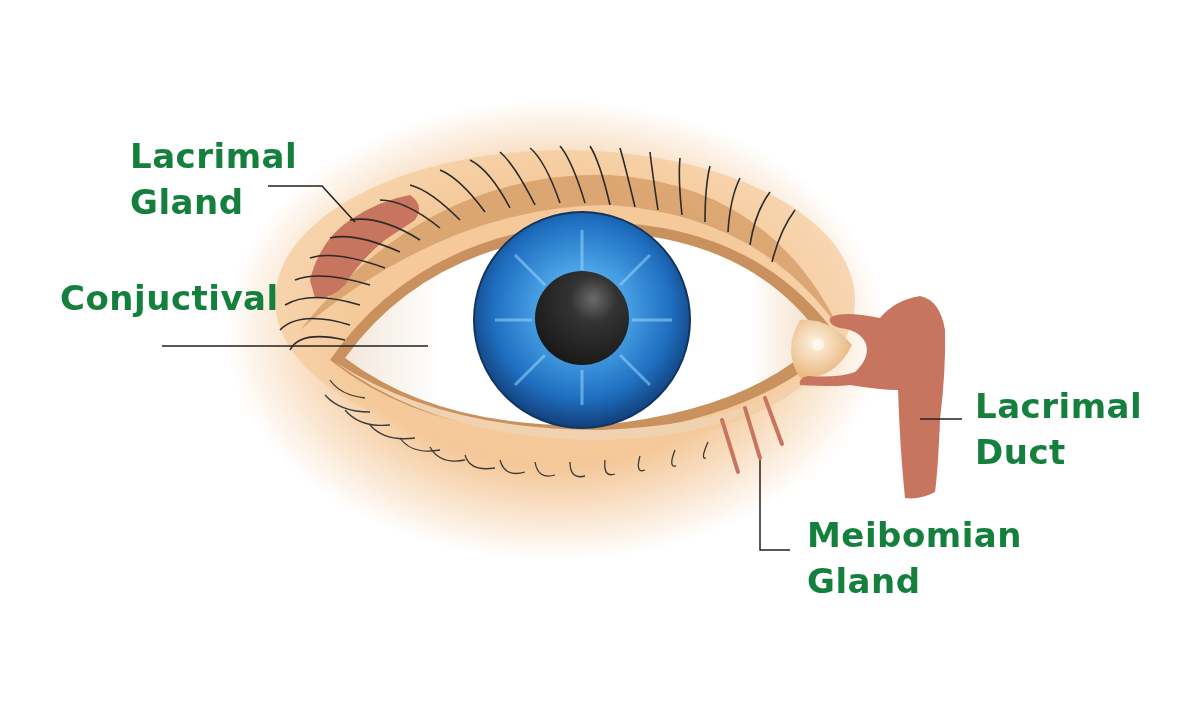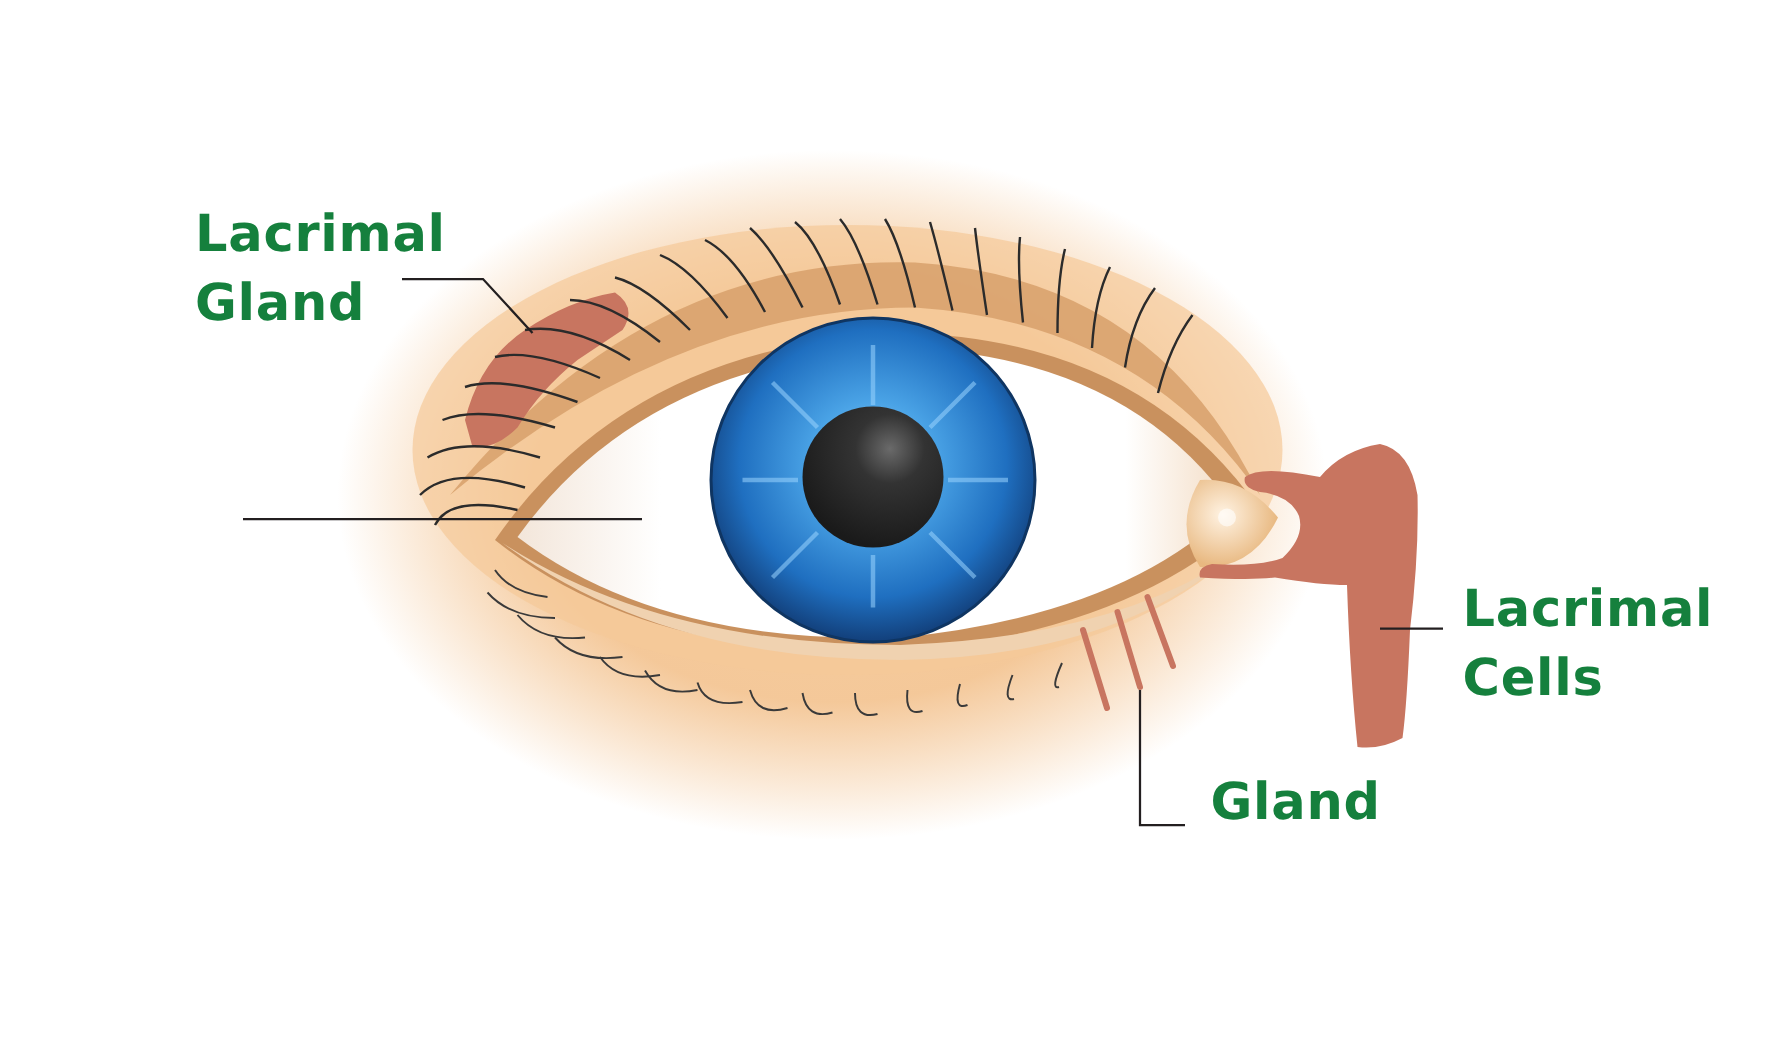--- a/index.html
+++ b/index.html
@@ -126,20 +126,22 @@
     <line x1="920" y1="419" x2="962" y2="419"></line>
     <polyline points="760,460 760,550 790,550"></polyline>
   </g>
 </svg>
 
 <div class="label" style="left:130px;top:133px;">
   <span>Lacrimal</span>
   <span>Gland</span>
 </div>
 <div class="label" style="left:60px;top:275px;">
+  <span>Conjuctival</span>
 </div>
 <div class="label" style="left:975px;top:383px;">
   <span>Lacrimal</span>
-  <span>Cells</span>
+  <span>Duct</span>
 </div>
 <div class="label" style="left:807px;top:512px;">
+  <span>Meibomian</span>
   <span>Gland</span>
 </div>
 
 </body></html>

